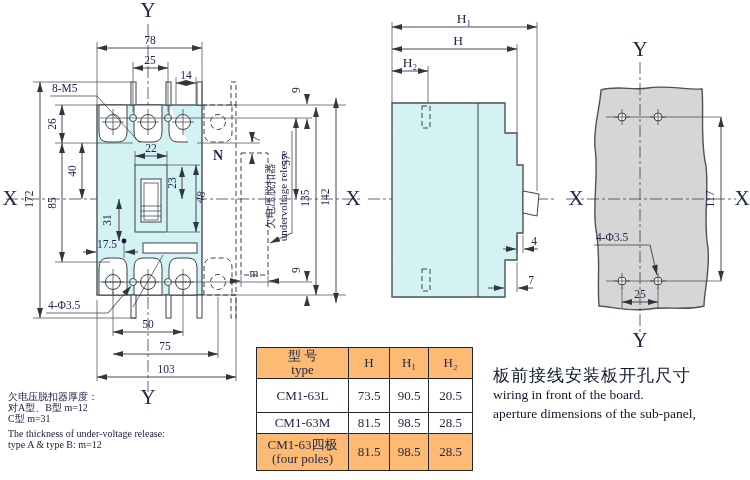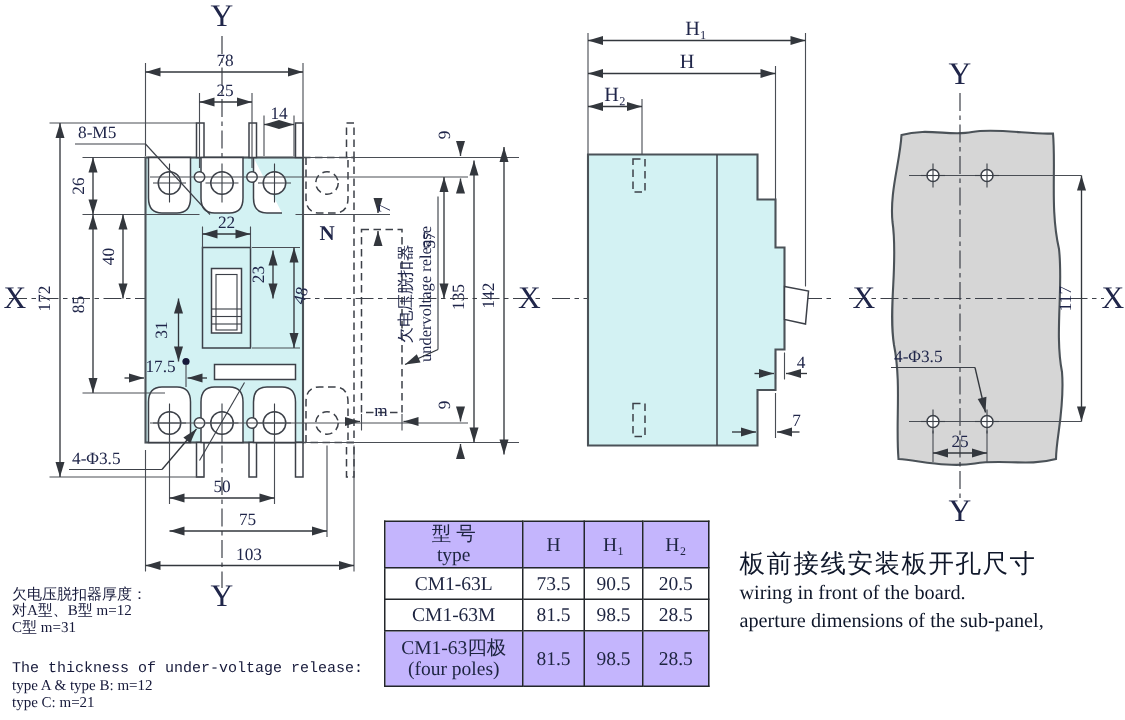--- a/index.html
+++ b/index.html
@@ -14,26 +14,26 @@
   .dim{stroke:#33373d;stroke-width:.9;fill:none;marker-start:url(#ma);marker-end:url(#ma);}
   .stub{stroke:#33373d;stroke-width:.9;fill:none;marker-end:url(#ma);}
   .chain{stroke:#3c4048;stroke-width:.8;fill:none;stroke-dasharray:12 3 3 3;}
   .dash{stroke:#3c4048;stroke-width:1;fill:none;stroke-dasharray:5 3;}
   .body{stroke:#4b5258;stroke-width:1.4;}
   .feat{stroke:#3c4048;stroke-width:1;}
   .thin{stroke:#3c4048;stroke-width:.75;fill:none;}
   
   #spec{position:absolute;left:256px;top:347px;border-collapse:collapse;}
   #spec td{border:1.4px solid #23262b;text-align:center;font-size:13px;color:#1d2440;padding:0 2px;}
-  #spec .hl{background:#c4b5fd;margin-top:34px;}
+  #spec .hl{background:#fdba74;margin-top:34px;}
   #spec .w{background:#ffffff;}
   .two{line-height:1.05;}
   
   #notes{position:absolute;left:8px;top:391px;font-size:10px;line-height:1.12;color:#16193a;}
-  #notes .en{margin-top:16px;font-family:Liberation Mono, monospace;}
+  #notes .en{margin-top:3px;}
   #caption{position:absolute;left:493px;top:364px;color:#0f172a;}
   #caption .cn{font-size:17px;letter-spacing:1px;}
   #caption .en{font-size:13.5px;line-height:1.25;margin-top:2px;}
 </style>
 </head>
 <body>
 
 <div id="stage">
 <svg width="750" height="480" viewBox="0 0 750 480">
   <defs>
@@ -314,21 +314,21 @@
   <tbody>
         <tr style="height:31px">
     <td class="hl two">
       <div>型  号</div>
       <div>type</div>
     </td>
     <td class="hl">H</td>
     <td class="hl">H₁</td>
     <td class="hl">H₂</td>
   </tr>
-  <tr style="height:21px">
+  <tr style="height:34px">
     <td class="w">CM1-63L</td>
     <td class="w">73.5</td>
     <td class="w">90.5</td>
     <td class="w">20.5</td>
   </tr>
   <tr style="height:21px">
     <td class="w">CM1-63M</td>
     <td class="w">81.5</td>
     <td class="w">98.5</td>
     <td class="w">28.5</td>
@@ -344,21 +344,20 @@
   </tr>
 </tbody>
     </table>
 
 <div id="notes">
   <div>欠电压脱扣器厚度：</div>
   <div>对A型、B型 m=12</div>
   <div>C型 m=31</div>
   <div class="en">The thickness of under-voltage release:</div>
   <div>type A &amp; type B: m=12</div>
-  <div>type C: m=21</div>
 </div>
 
 <div id="caption">
   <div class="cn">板前接线安装板开孔尺寸</div>
   <div class="en" style="margin-top:0">wiring in front of the board.</div>
   <div class="en">aperture dimensions of the sub-panel,</div>
 </div>
 </div>
 
 </body></html>

